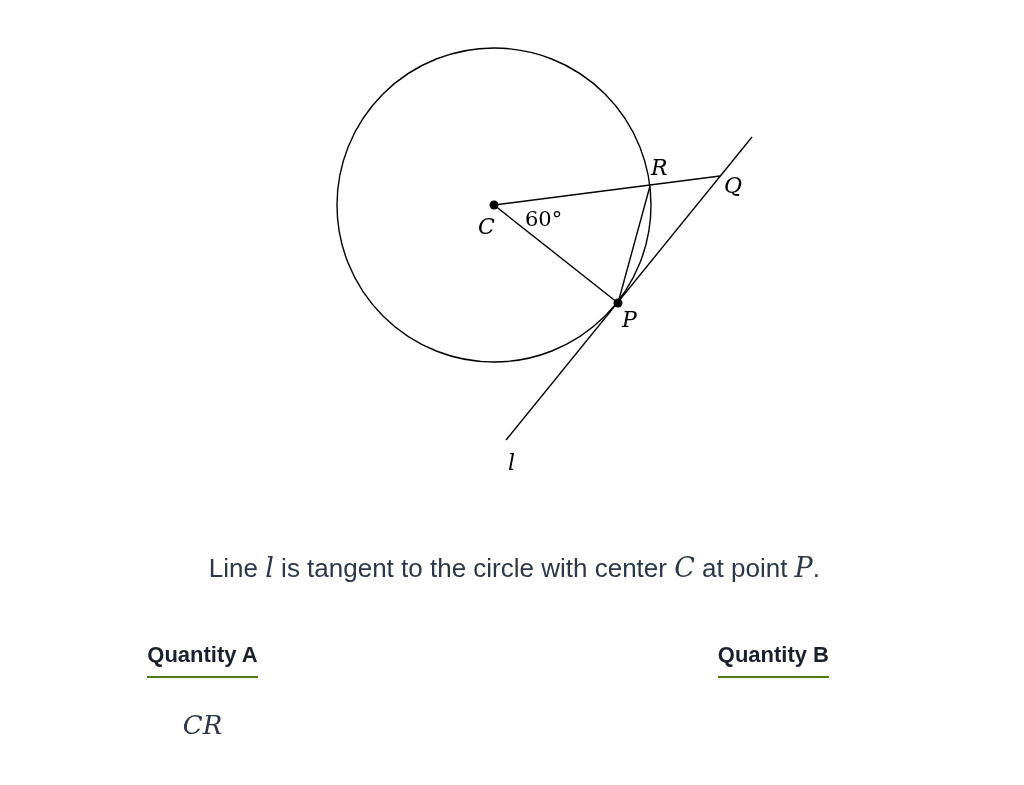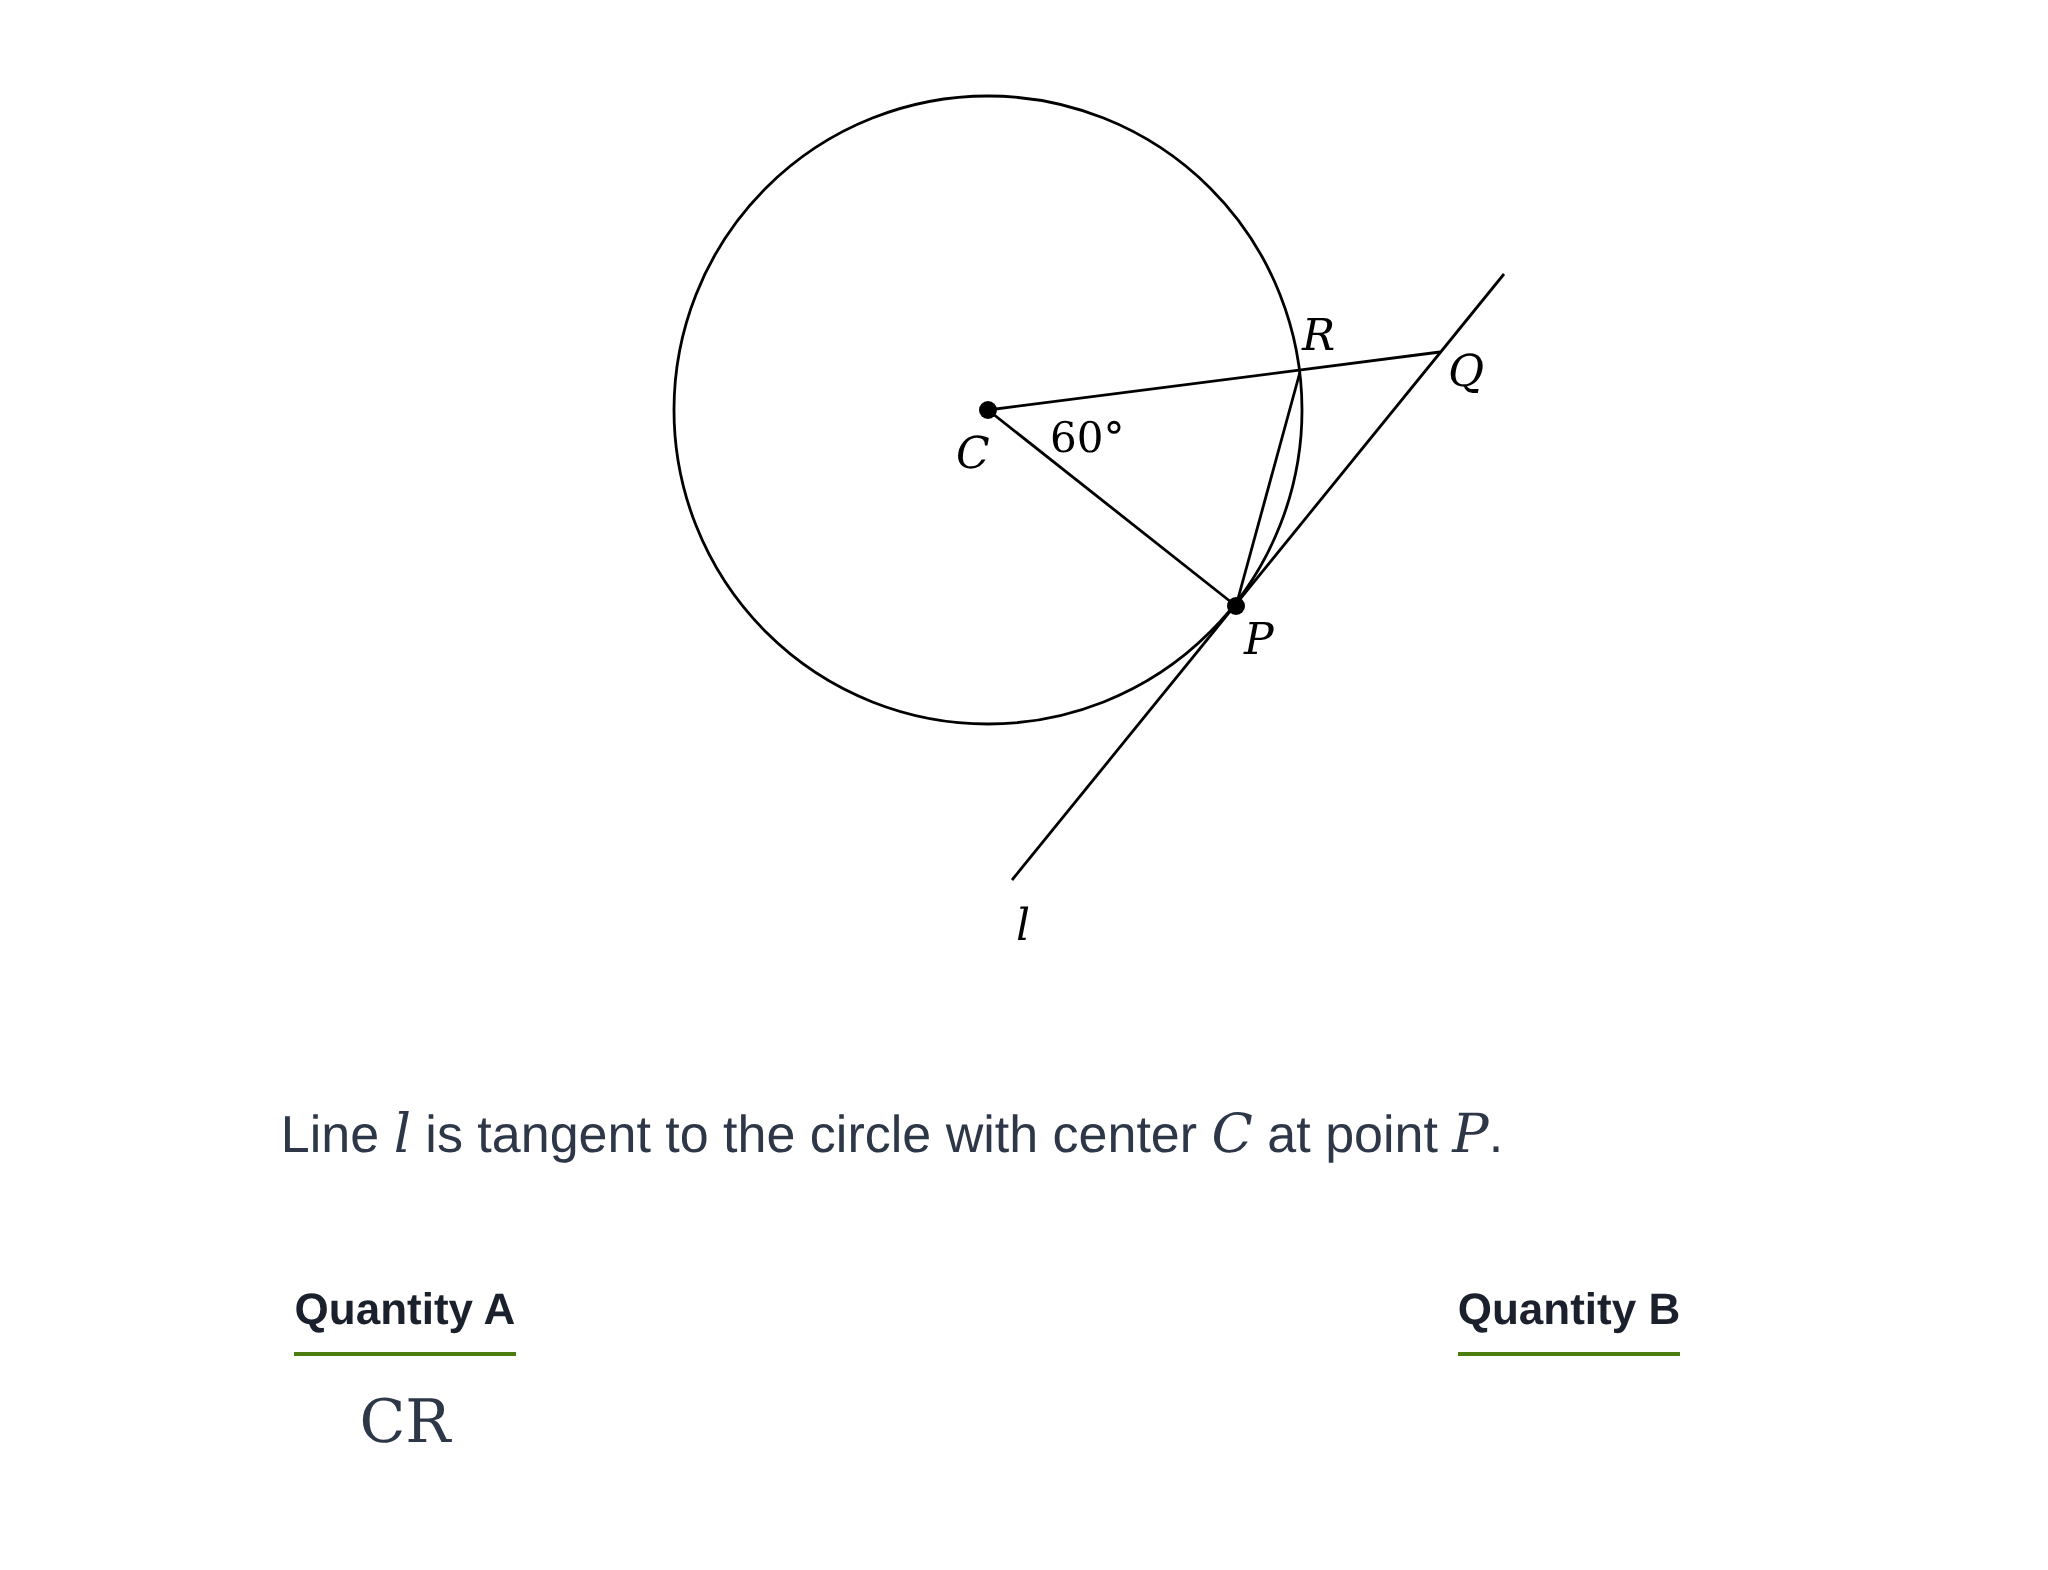--- a/index.html
+++ b/index.html
@@ -1,24 +1,24 @@
 <!DOCTYPE html>
 <html><head>
 <meta charset="utf-8">
 <style>
   html, body { margin:0; padding:0; background:#ffffff; }
   body { width:1024px; height:785px; position:relative; overflow:hidden; font-family:"Liberation Sans", sans-serif; color:#1f2937; }
   .figure { position:absolute; left:0; top:0; width:1024px; height:500px; }
-  .stem { position:absolute; left:0; width:820px; top:552px; text-align:center; font-size:26px; color:#2d3748;padding-left:36px; }
+  .stem { position:absolute; left:0; width:820px; top:552px; text-align:right; font-size:26px; color:#2d3748; }
   .stem .math { font-family:"DejaVu Serif", serif; font-style:italic; font-size:27px; }
   .qcol { position:absolute; top:642px; text-align:center; }
   .qhead { font-weight:bold; font-size:22px; color:#1a202c; padding-bottom:8px; border-bottom:2px solid #4d7c0f; display:inline-block; }
-  .qval { margin-top:16px; font-family:"DejaVu Serif", serif; font-size:30px; color:#2d3748; }
+  .qval { margin-top:32px; font-family:"DejaVu Serif", serif; font-style:italic; font-size:26px; color:#2d3748; }
   #colA { left:141px; width:123px; }
-  #colB { left:723px; width:123px; }
+  #colB { left:706px; width:123px;text-align:right; }
 </style>
 </head>
 <body>
 
 <div class="figure">
   <svg width="1024" height="500" viewBox="0 0 1024 500">
     <circle cx="494" cy="205" r="157" fill="none" stroke="#000" stroke-width="1.4"></circle>
     <line x1="494" y1="205" x2="720" y2="176" stroke="#000" stroke-width="1.4"></line>
     <line x1="494" y1="205" x2="618" y2="303" stroke="#000" stroke-width="1.4"></line>
     <line x1="618" y1="303" x2="650" y2="186" stroke="#000" stroke-width="1.4"></line>

